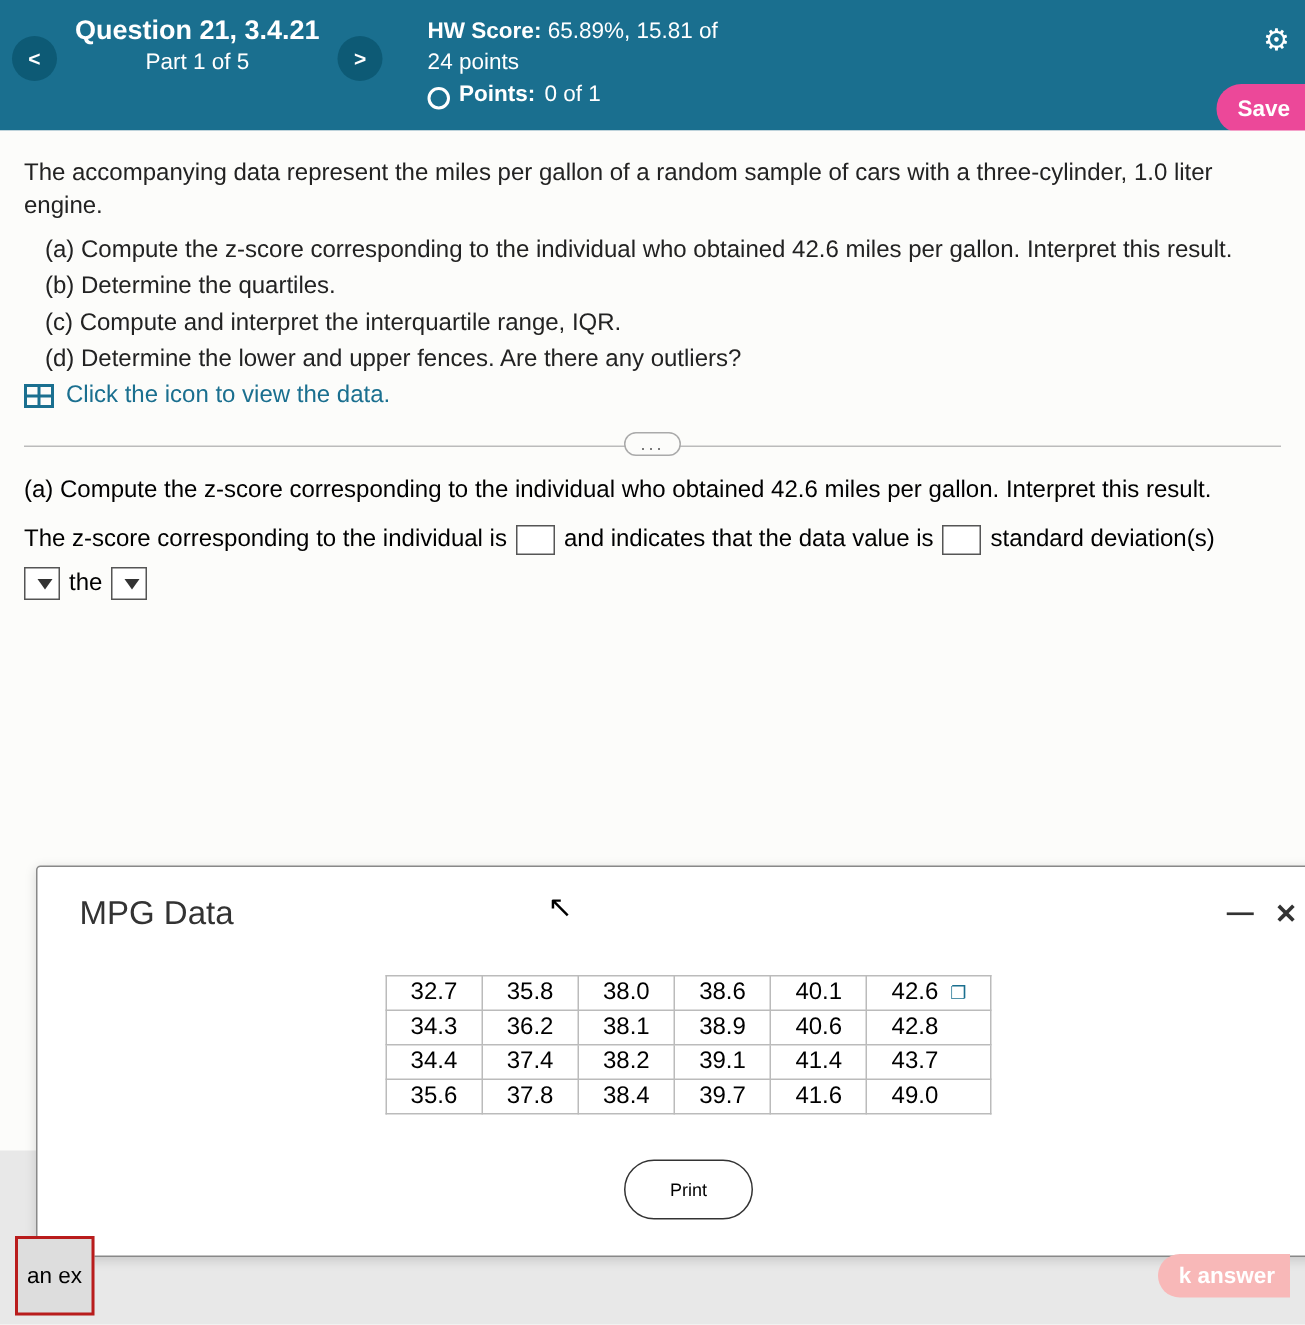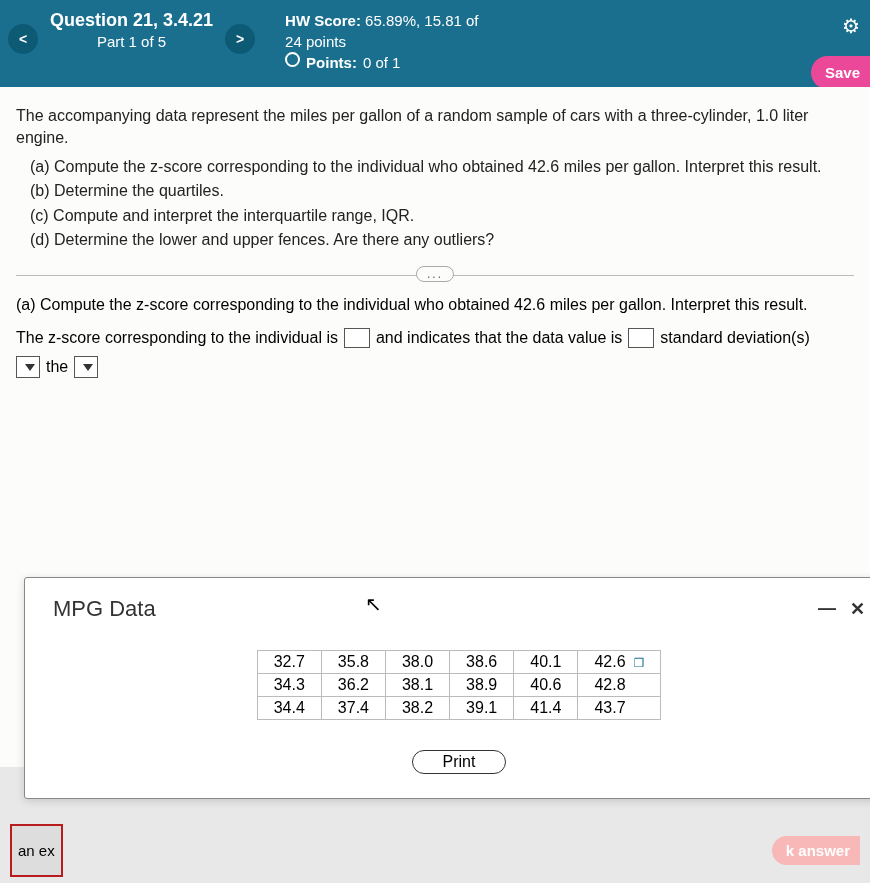--- a/index.html
+++ b/index.html
@@ -4,21 +4,21 @@
 <style>
   * { box-sizing: border-box; margin: 0; padding: 0; }
   body { font-family: Arial, Helvetica, sans-serif; background: #e8e8e8; width: 870px; height: 883px; overflow: hidden; position: relative; }
   .header { background: #1a6f8f; color: #fff; padding: 10px 8px 14px 8px; display: flex; align-items: flex-start; position: relative; }
   .nav-btn { background: #0d5a75; color: #fff; border-radius: 50%; width: 30px; height: 30px; display: flex; align-items: center; justify-content: center; font-weight: bold; font-size: 14px; margin-top: 14px; cursor: pointer; }
   .qinfo { margin: 0 12px; }
   .qtitle { font-weight: bold; font-size: 18px; }
   .qpart { font-size: 15px; text-align: center; margin-top: 2px; }
   .hw { margin-left: 30px; font-size: 15px; line-height: 1.4; }
   .hw b { font-weight: bold; }
-  .points-row { display: flex; align-items: flex-start; gap: 6px; }
+  .points-row { display: flex; align-items: flex-end; gap: 6px; }
   .ocirc { width: 15px; height: 15px; border: 2px solid #fff; border-radius: 50%; display: inline-block; }
   .gear { position: absolute; right: 10px; top: 14px; font-size: 20px; cursor: pointer; }
   .save { position: absolute; right: 0; top: 56px; background: #ec4899; color: #fff; padding: 8px 10px 8px 14px; border-radius: 20px 0 0 20px; font-weight: bold; font-size: 15px; cursor: pointer; }
   .content { background: #fcfcfa; margin: 0; padding: 18px 16px 10px 16px; min-height: 680px; position: relative; }
   .qtext { font-size: 16px; line-height: 1.4; color: #222; }
   .parts { margin: 6px 0 4px 14px; }
   .parts div { margin: 2px 0; }
   .data-link { display: flex; align-items: center; gap: 8px; color: #1a6f8f; margin-top: 4px; cursor: pointer; }
   .table-icon { width: 20px; height: 16px; border: 2px solid #1a6f8f; display: inline-block; position: relative; }
   .table-icon::before, .table-icon::after { content: ""; position: absolute; background: #1a6f8f; }
@@ -35,21 +35,21 @@
   .modal { position: absolute; left: 24px; top: 490px; width: 870px; background: #fff; border: 1px solid #888; border-radius: 3px; padding: 18px 28px 24px 28px; box-shadow: 0 2px 8px rgba(0,0,0,.15); }
   .modal-hd { display: flex; justify-content: space-between; align-items: center; }
   .modal-title { font-size: 22px; color: #333; }
   .modal-ctrl { display: flex; gap: 14px; font-size: 18px; font-weight: bold; color: #333; }
   .modal-ctrl span { cursor: pointer; }
   .cursor-arrow { position: absolute; left: 340px; top: 14px; font-size: 20px; }
   .data-table { margin: 28px auto 30px auto; border-collapse: collapse; font-size: 16px; }
   .data-table td { border: 1px solid #bbb; padding: 2px 16px; text-align: left; }
   .copy-ic { font-size: 12px; color: #1a6f8f; margin-left: 8px; }
   .modal-btns { display: flex; justify-content: center; gap: 20px; }
-  .btn { padding: 2px 30px; border-radius: 22px; font-size: 16px; cursor: pointer; border: 1.5px solid #333; background: #fff; text-align: right; }
+  .btn { padding: 12px 30px; border-radius: 22px; font-size: 12px; cursor: pointer; border: 1.5px solid #333; background: #fff; text-align: right; }
   .btn.dark { background: #0b1e33; color: #fff; border-color: #0b1e33; font-weight: bold; }
   .footer { position: absolute; bottom: 6px; left: 0; width: 870px; display: flex; justify-content: space-between; align-items: center; padding: 0 10px; }
   .anex { background: #ddd; border: 2px solid #b91c1c; font-size: 15px; padding: 16px 6px; }
   .kans { background: #f8b8b8; color: #fff; font-weight: bold; padding: 6px 10px 6px 14px; border-radius: 16px 0 0 16px; font-size: 15px; }
 </style>
 </head>
 <body>
 
 <div class="header">
   <div class="nav-btn">&lt;</div>
@@ -71,20 +71,24 @@
   <div class="save">Save</div>
 </div>
 
 <div class="content">
   <div class="qtext">The accompanying data represent the miles per gallon of a random sample of cars with a three-cylinder, 1.0 liter engine.</div>
   <div class="parts qtext">
     <div>(a) Compute the z-score corresponding to the individual who obtained 42.6 miles per gallon. Interpret this result.</div>
     <div>(b) Determine the quartiles.</div>
     <div>(c) Compute and interpret the interquartile range, IQR.</div>
     <div>(d) Determine the lower and upper fences. Are there any outliers?</div>
+  </div>
+  <div class="data-link">
+    <span class="table-icon"></span>
+    <span>Click the icon to view the data.</span>
   </div>
 
   <div style="position:relative;">
     <hr class="divider">
     <div class="divider-pill">...</div>
   </div>
 
   <div class="part-a">(a) Compute the z-score corresponding to the individual who obtained 42.6 miles per gallon. Interpret this result.</div>
 
   <div class="ans-line">
@@ -132,20 +136,28 @@
             <td>42.8</td>
           </tr>
           <tr>
             <td>34.4</td>
             <td>37.4</td>
             <td>38.2</td>
             <td>39.1</td>
             <td>41.4</td>
             <td>43.7</td>
           </tr>
+          <tr>
+            <td>35.6</td>
+            <td>37.8</td>
+            <td>38.4</td>
+            <td>39.7</td>
+            <td>41.6</td>
+            <td>49.0</td>
+          </tr>
         </tbody>
     </table>
     <div class="modal-btns">
       <div class="btn">Print</div>
     </div>
   </div>
 </div>
 
 <div class="footer">
   <div class="anex">an ex</div>

